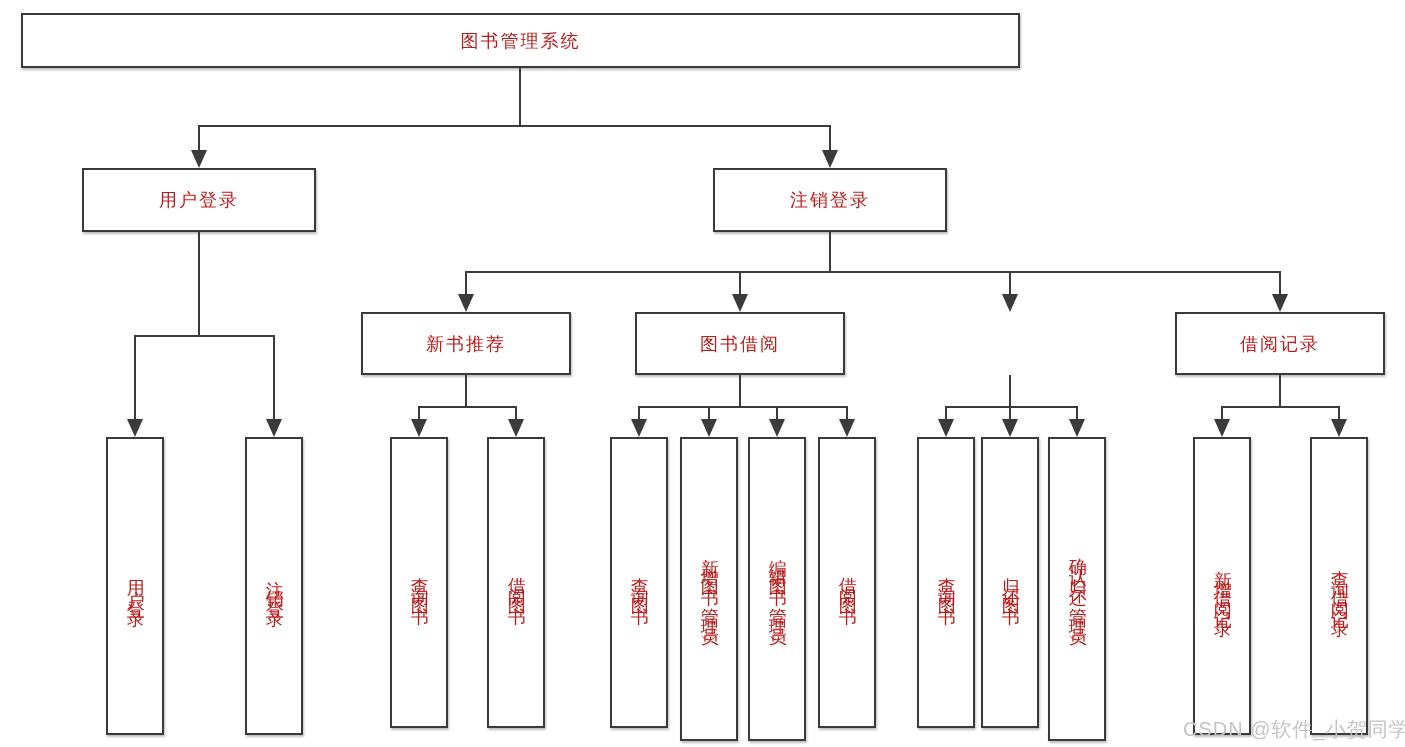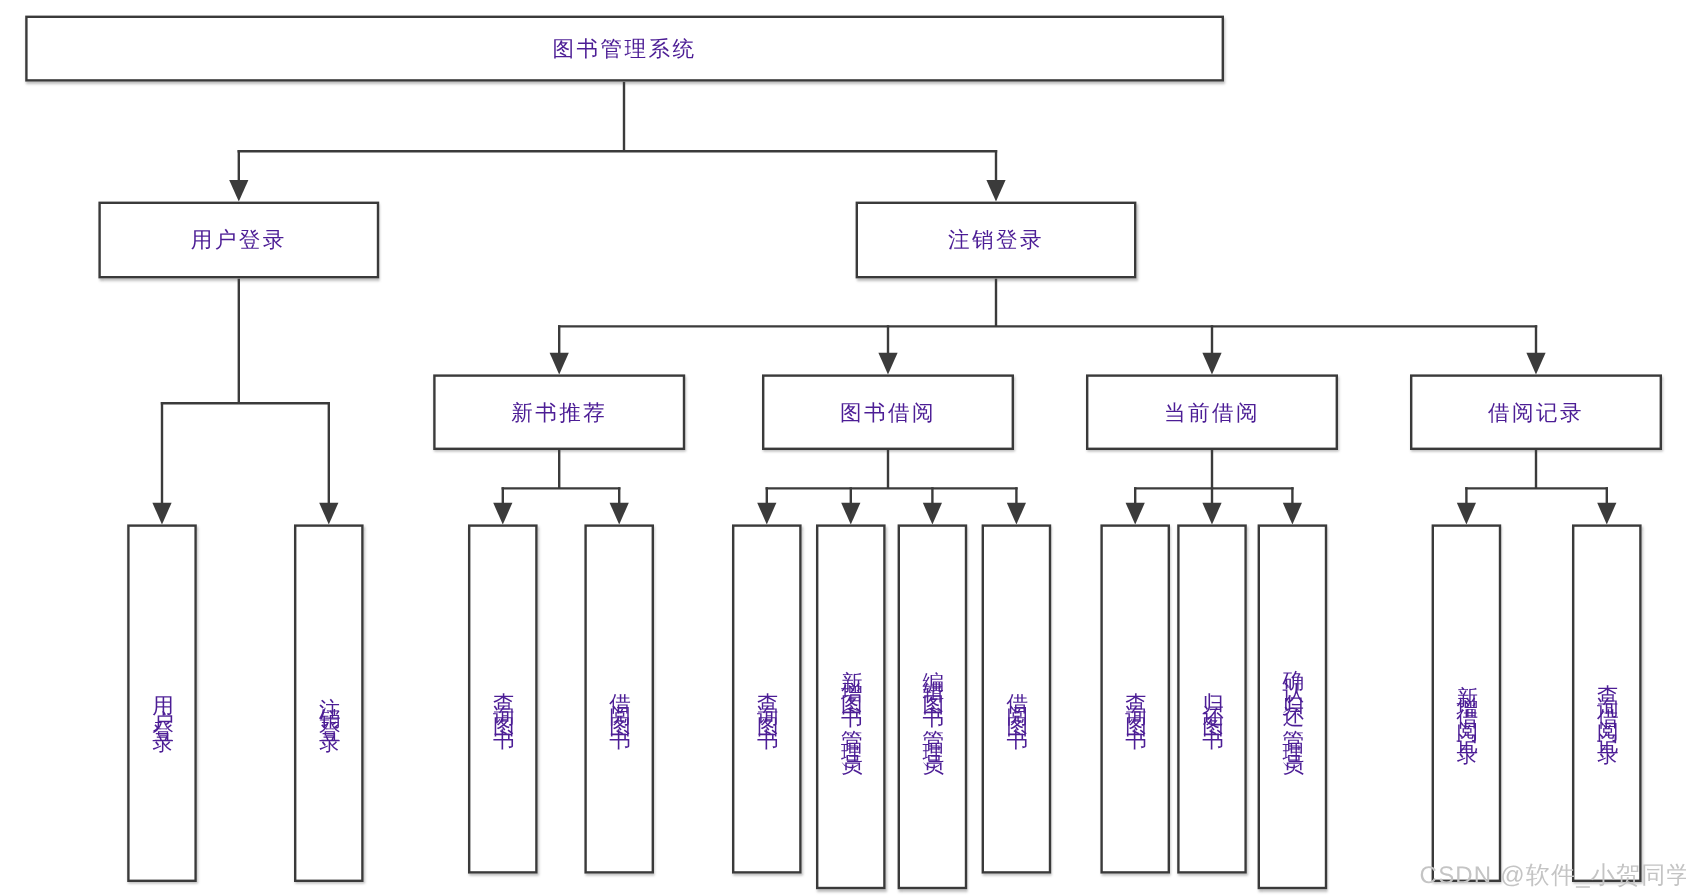--- a/index.html
+++ b/index.html
@@ -5,21 +5,21 @@
   html,body{margin:0;padding:0;background:#ffffff;}
   .canvas{
     position:relative;width:1405px;height:747px;background:#ffffff;
     font-family:"Liberation Sans","DejaVu Sans",sans-serif;overflow:hidden;
   }
   .connectors{position:absolute;left:0;top:0;width:1405px;height:747px;}
   .node{
     position:absolute;box-sizing:border-box;
     border:2px solid #3a3a3a;background:#ffffff;
     display:flex;align-items:center;justify-content:center;
-    color:#4c1d95;
+    color:#b91c1c;
     box-shadow:1px 2px 2px rgba(70,70,70,0.35);
   }
   .node.h span{font-size:18px;letter-spacing:2px;white-space:nowrap;}
   .node.v span{
     writing-mode:vertical-rl;text-orientation:mixed;
     font-size:18px;letter-spacing:10px;line-height:1.2;white-space:nowrap;
   }
   .watermark{
     position:absolute;left:1183px;top:716px;z-index:10;
     font-size:20px;color:#c4c4c4;letter-spacing:1px;white-space:nowrap;
@@ -106,23 +106,20 @@
   <div class="node h" style="left:713px;top:168px;width:234px;height:64px;">
     <span>注销登录</span>
   </div>
 
   <div class="node h" style="left:361px;top:312px;width:210px;height:63px;">
     <span>新书推荐</span>
   </div>
   <div class="node h" style="left:635px;top:312px;width:210px;height:63px;">
     <span>图书借阅</span>
   </div>
-  <div class="node h" style="left:905px;top:312px;width:210px;height:63px;">
-    <span>当前借阅</span>
-  </div>
   <div class="node h" style="left:1175px;top:312px;width:210px;height:63px;">
     <span>借阅记录</span>
   </div>
 
   <div class="node v" style="left:106px;top:437px;width:58px;height:298px;">
     <span>用户登录</span>
   </div>
   <div class="node v" style="left:245px;top:437px;width:58px;height:298px;">
     <span>注销登录</span>
   </div>

